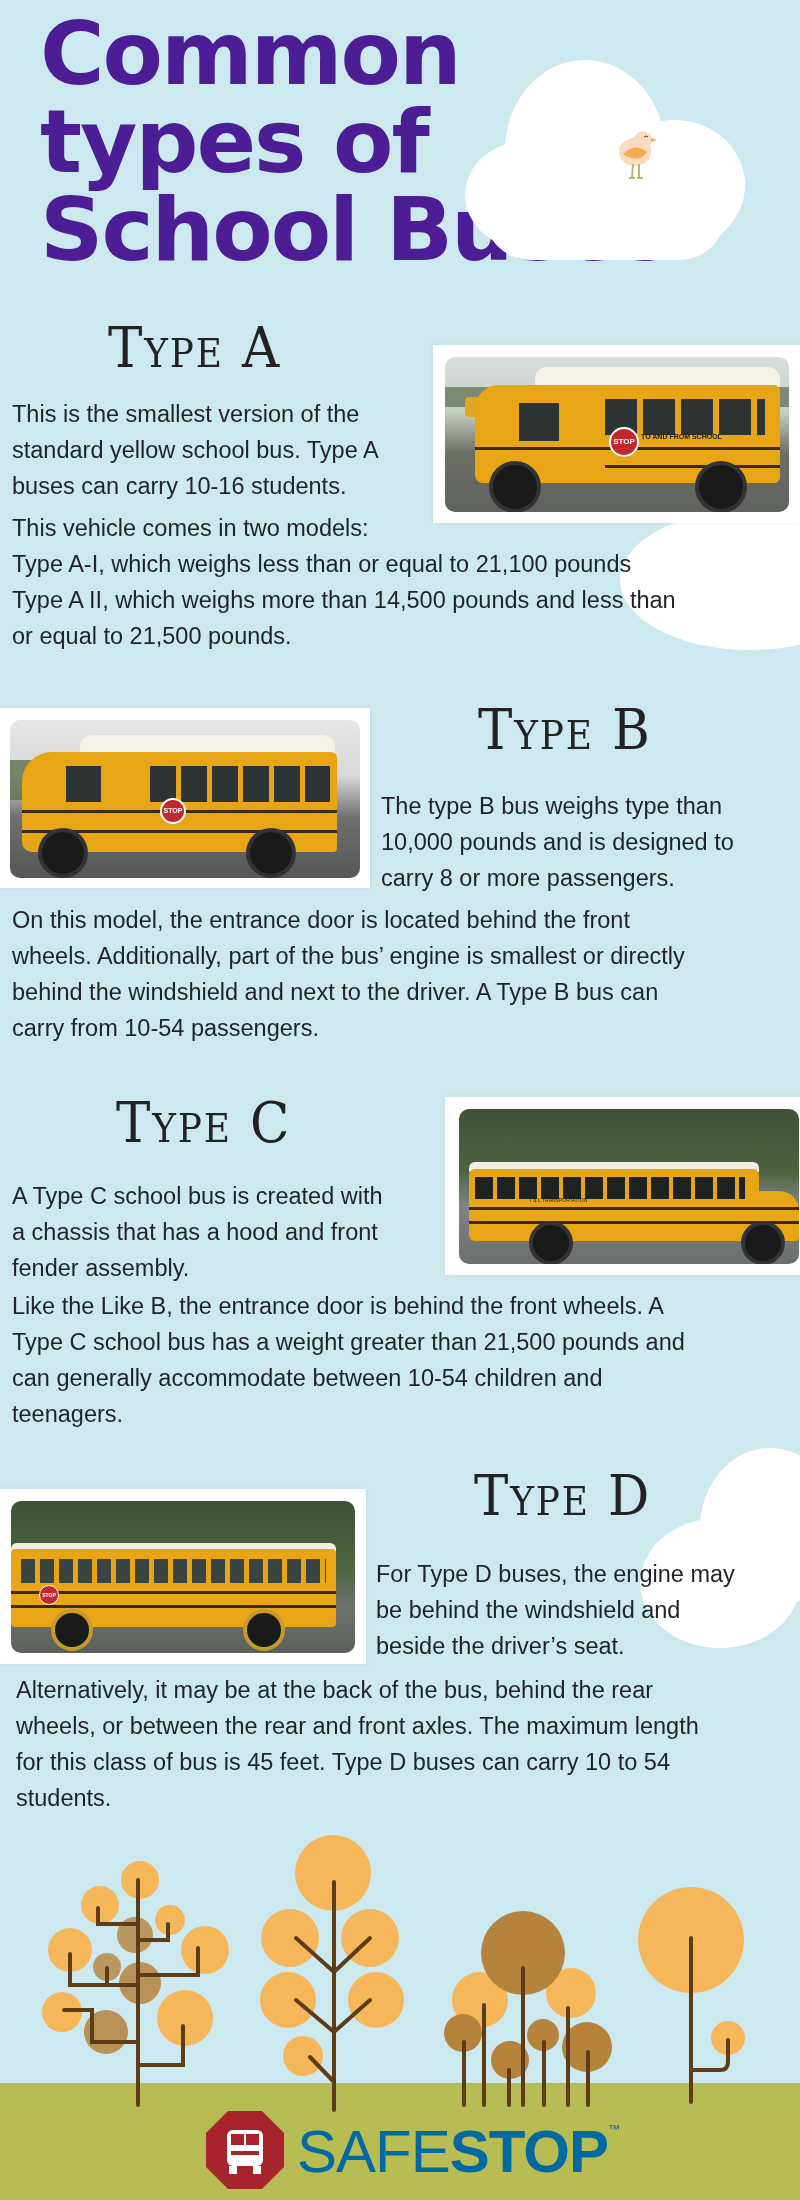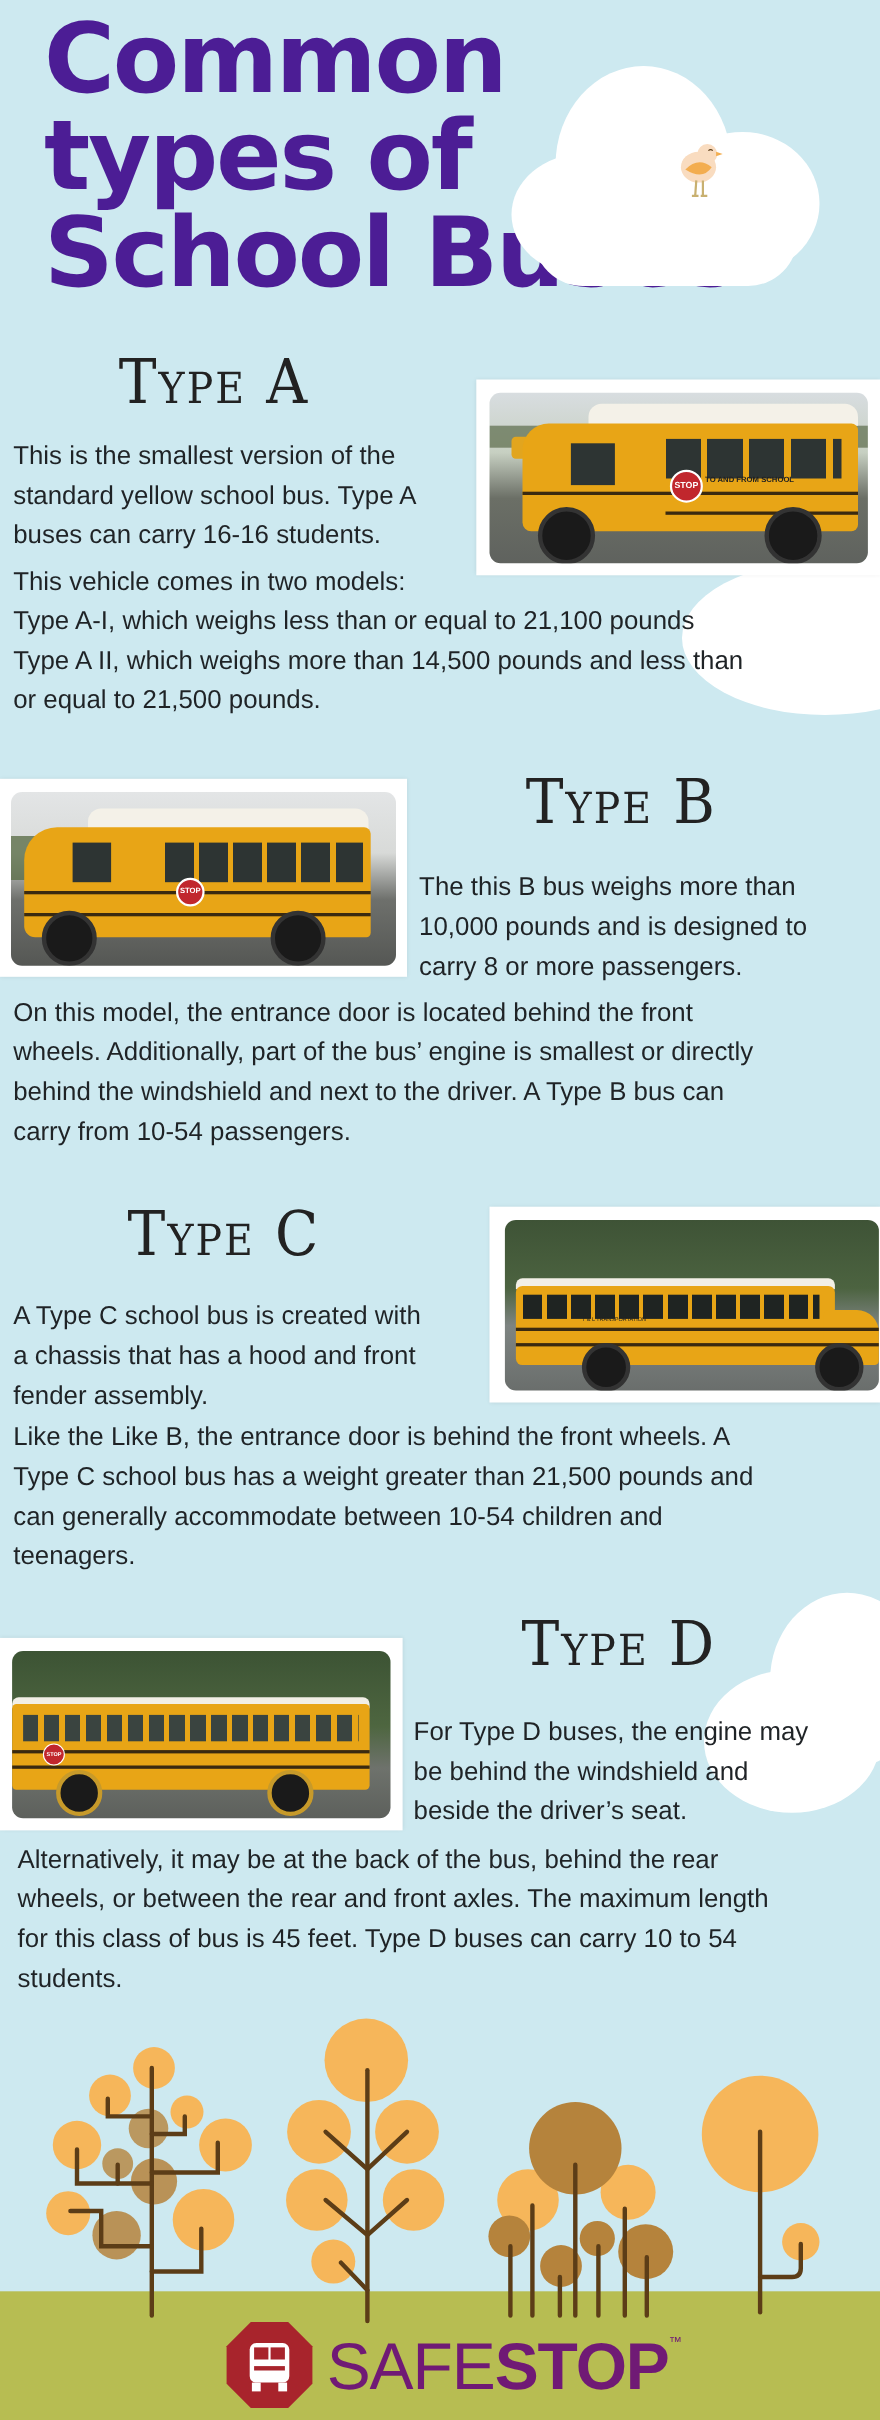--- a/index.html
+++ b/index.html
@@ -6,21 +6,21 @@
   body{width:800px;height:2200px;position:relative;overflow:hidden;background:#cde9f0;font-family:"Liberation Sans",sans-serif;color:#1f2326;}
   .abs{position:absolute;}
   .title{left:40px;top:10px;margin:0;font-family:"DejaVu Sans",sans-serif;font-weight:bold;color:#4c1d95;font-size:88px;line-height:88px;letter-spacing:-2px;}
   .title div{white-space:nowrap;}
   .cloud{background:#fff;border-radius:50%;}
   .heading{font-family:"DejaVu Serif",serif;font-size:56px;color:#222;font-variant:small-caps;letter-spacing:2px;line-height:60px;margin:0;font-weight:normal;transform:scaleX(0.92);transform-origin:left;}
   .para{font-family:Liberation Sans, sans-serif;font-size:23.5px;line-height:36px;color:#1f2326;margin:0;}
   .photo{background:#fff;box-shadow:0 0 4px rgba(0,0,0,0.08);}
   .photo-inner{position:absolute;border-radius:10px;overflow:hidden;}
   .ground{left:0;top:2083px;width:800px;height:117px;background:#b7bd52;}
-  .logo-text{font-family:"Liberation Sans",sans-serif;color:#701a75;font-size:60px;line-height:60px;letter-spacing:-1px;}
+  .logo-text{font-family:"Liberation Sans",sans-serif;color:#0369a1;font-size:60px;line-height:60px;letter-spacing:-1px;}
 </style>
 </head>
 <body>
 
 <div class="abs title">
   <div>Common</div>
   <div>types of</div>
   <div>School Buses</div>
 </div>
 
@@ -64,21 +64,21 @@
     <div class="abs" style="left:164px;top:70px;width:26px;height:26px;border-radius:50%;background:#c1272d;border:2px solid #fff;color:#fff;font-size:8px;line-height:26px;text-align:center;font-weight:bold;">STOP</div>
     <div class="abs" style="left:196px;top:76px;font-size:7px;color:#222;font-weight:bold;">TO AND FROM SCHOOL</div>
     <div class="abs" style="left:44px;top:104px;width:44px;height:44px;border-radius:50%;background:#1a1a1a;border:4px solid #333;"></div>
     <div class="abs" style="left:250px;top:104px;width:44px;height:44px;border-radius:50%;background:#1a1a1a;border:4px solid #333;"></div>
   </div>
 </div>
 
 <div class="abs" style="left:12px;top:396px;width:420px;">
   <p class="para">This is the smallest version of the</p>
   <p class="para">standard yellow school bus. Type A</p>
-  <p class="para">buses can carry 16-16 students.</p>
+  <p class="para">buses can carry 10-16 students.</p>
 </div>
 <div class="abs" style="left:12px;top:510px;width:780px;">
   <p class="para">This vehicle comes in two models:</p>
   <p class="para">Type A-I, which weighs less than or equal to 21,100 pounds</p>
   <p class="para">Type A II, which weighs more than 14,500 pounds and less than</p>
   <p class="para">or equal to 21,500 pounds.</p>
 </div>
 
 <div class="abs photo" style="left:0;top:708px;width:370px;height:180px;">
   <div class="photo-inner" style="left:10px;top:12px;width:350px;height:158px;background:linear-gradient(#e3e5e6 0%,#d8dad8 35%,#6e706c 62%,#555754 100%);">
@@ -91,21 +91,21 @@
     <div class="abs" style="left:12px;top:110px;width:315px;height:3px;background:#3a2a10;"></div>
     <div class="abs" style="left:150px;top:78px;width:22px;height:22px;border-radius:50%;background:#c1272d;border:2px solid #fff;color:#fff;font-size:7px;line-height:22px;text-align:center;font-weight:bold;">STOP</div>
     <div class="abs" style="left:28px;top:108px;width:42px;height:42px;border-radius:50%;background:#1a1a1a;border:4px solid #333;"></div>
     <div class="abs" style="left:236px;top:108px;width:42px;height:42px;border-radius:50%;background:#1a1a1a;border:4px solid #333;"></div>
   </div>
 </div>
 
 <div class="abs heading" style="left:478px;top:700px;">Type B</div>
 
 <div class="abs" style="left:381px;top:788px;width:410px;">
-  <p class="para">The this B bus weighs more than</p>
+  <p class="para">The type B bus weighs type than</p>
   <p class="para">10,000 pounds and is designed to</p>
   <p class="para">carry 8 or more passengers.</p>
 </div>
 <div class="abs" style="left:12px;top:902px;width:785px;">
   <p class="para">On this model, the entrance door is located behind the front</p>
   <p class="para">wheels. Additionally, part of the bus’ engine is smallest or directly</p>
   <p class="para">behind the windshield and next to the driver. A Type B bus can</p>
   <p class="para">carry from 10-54 passengers.</p>
 </div>
 

